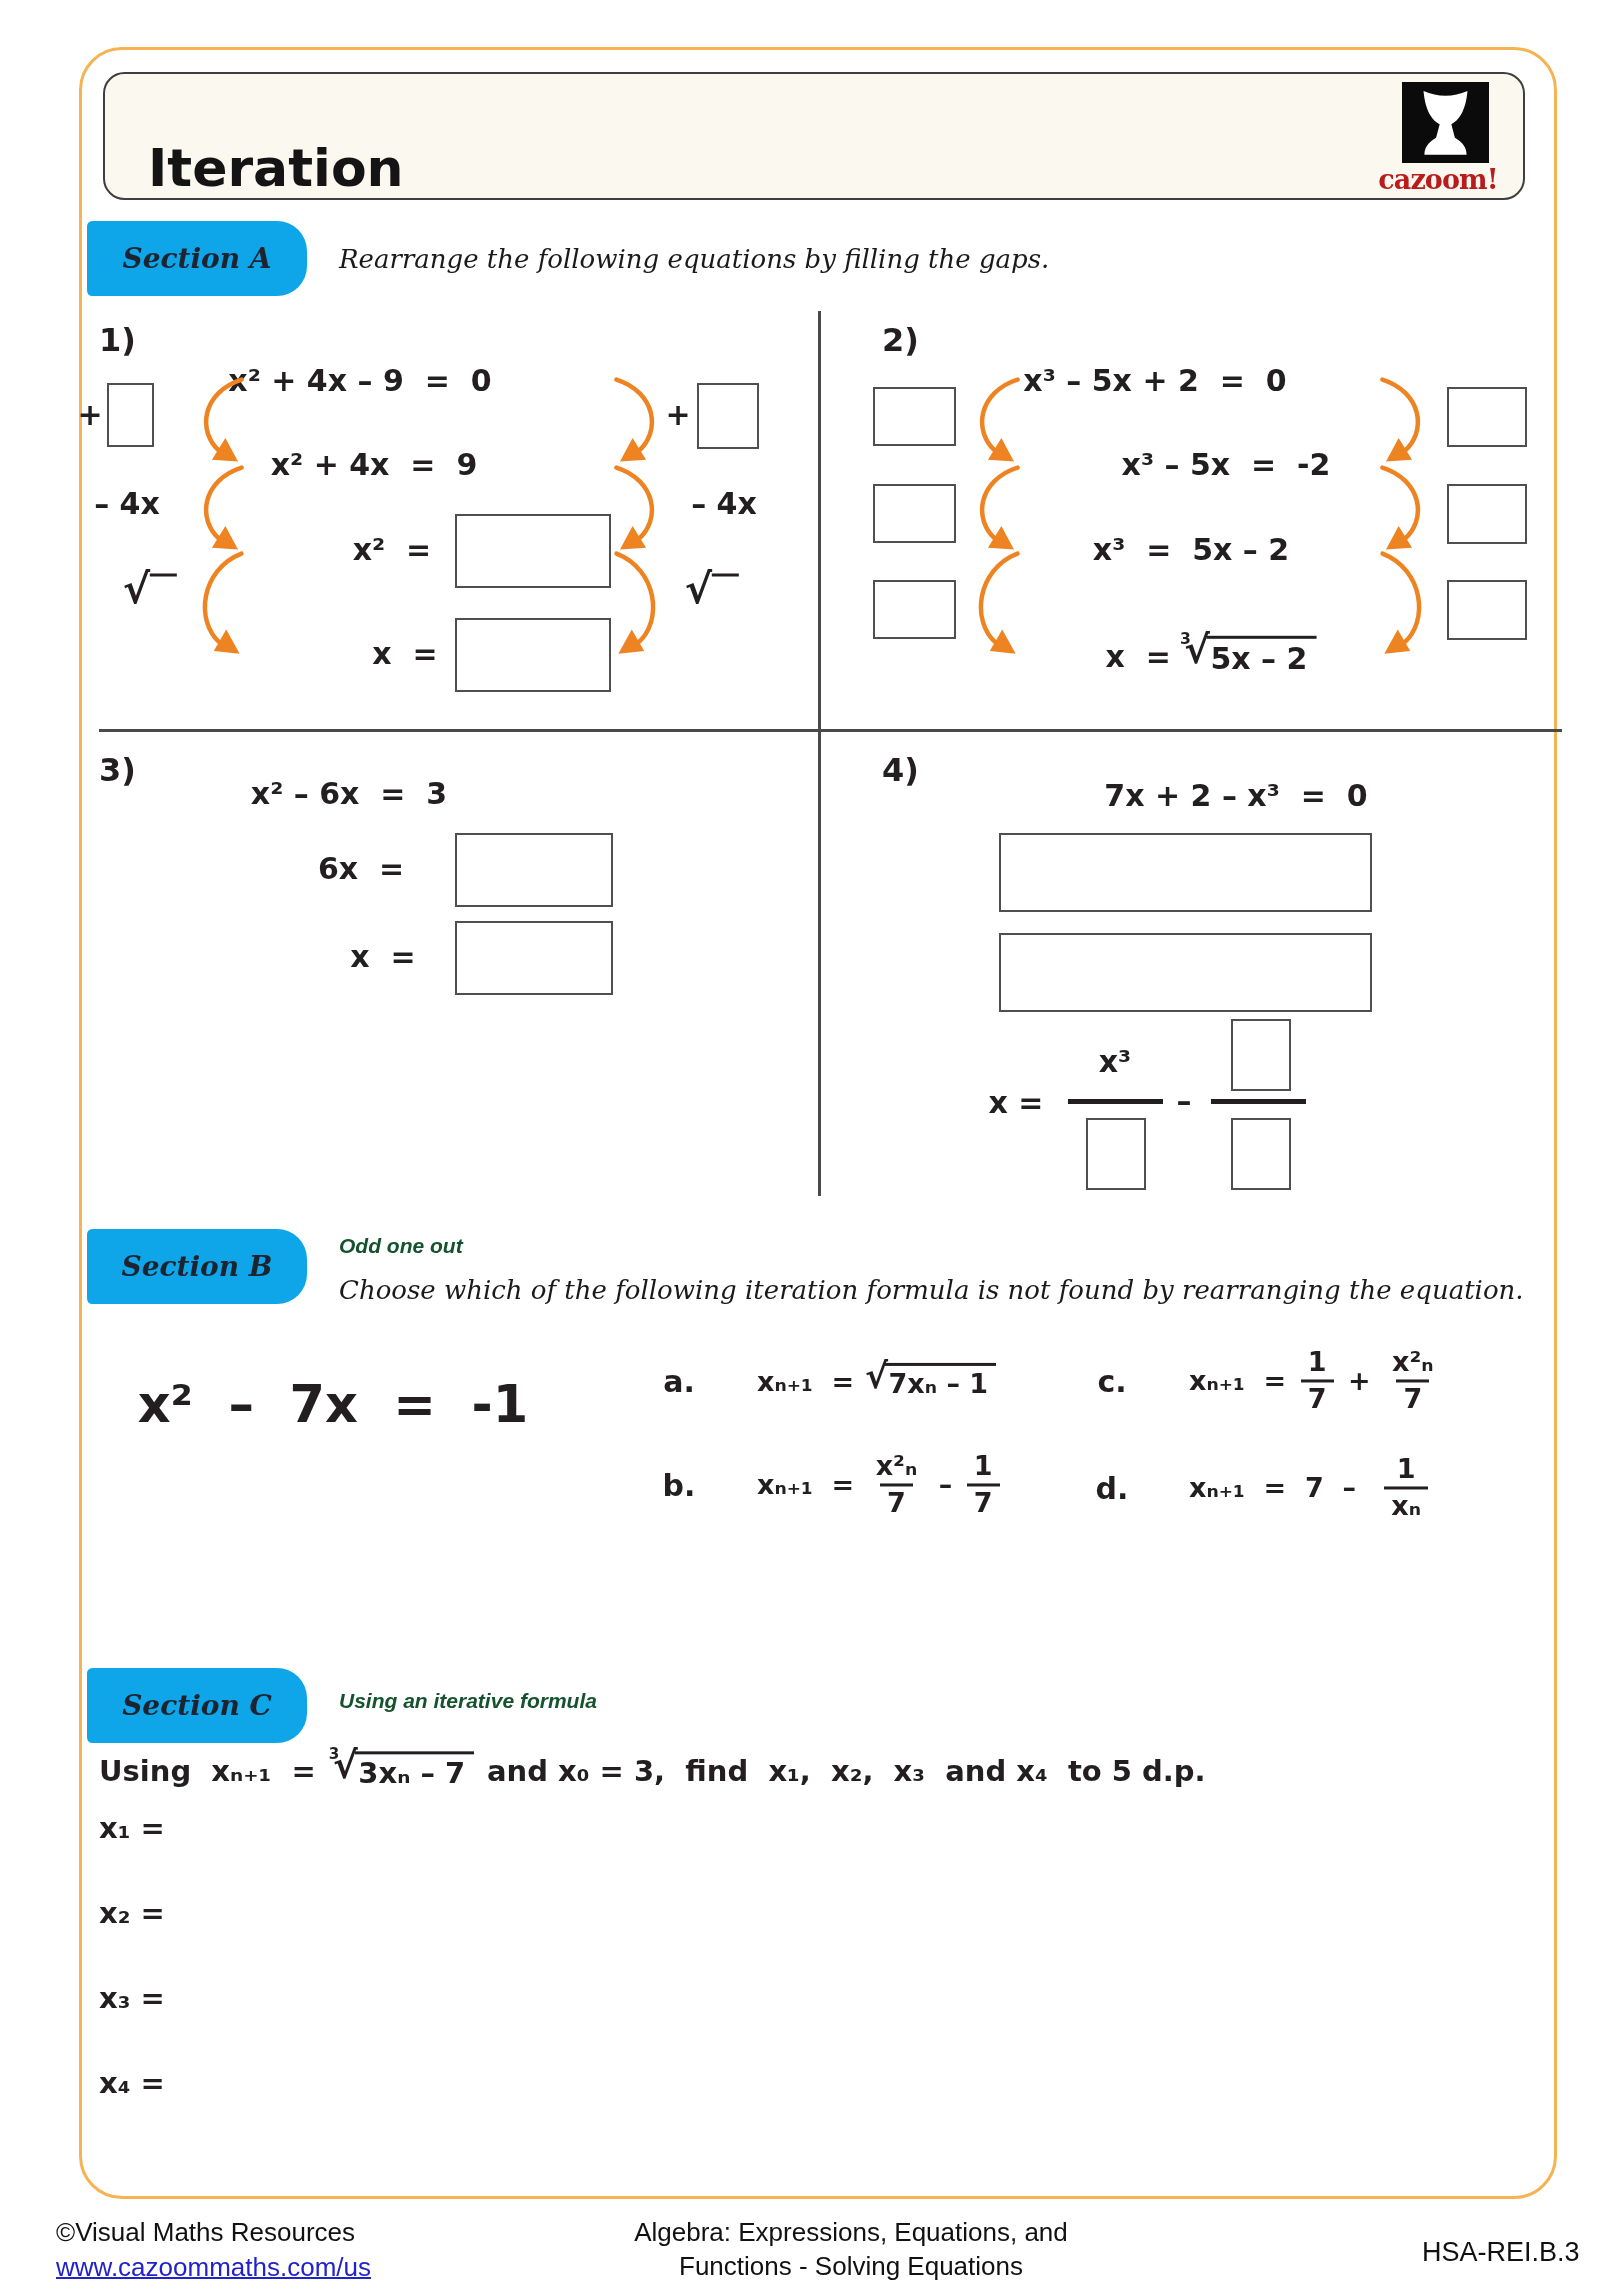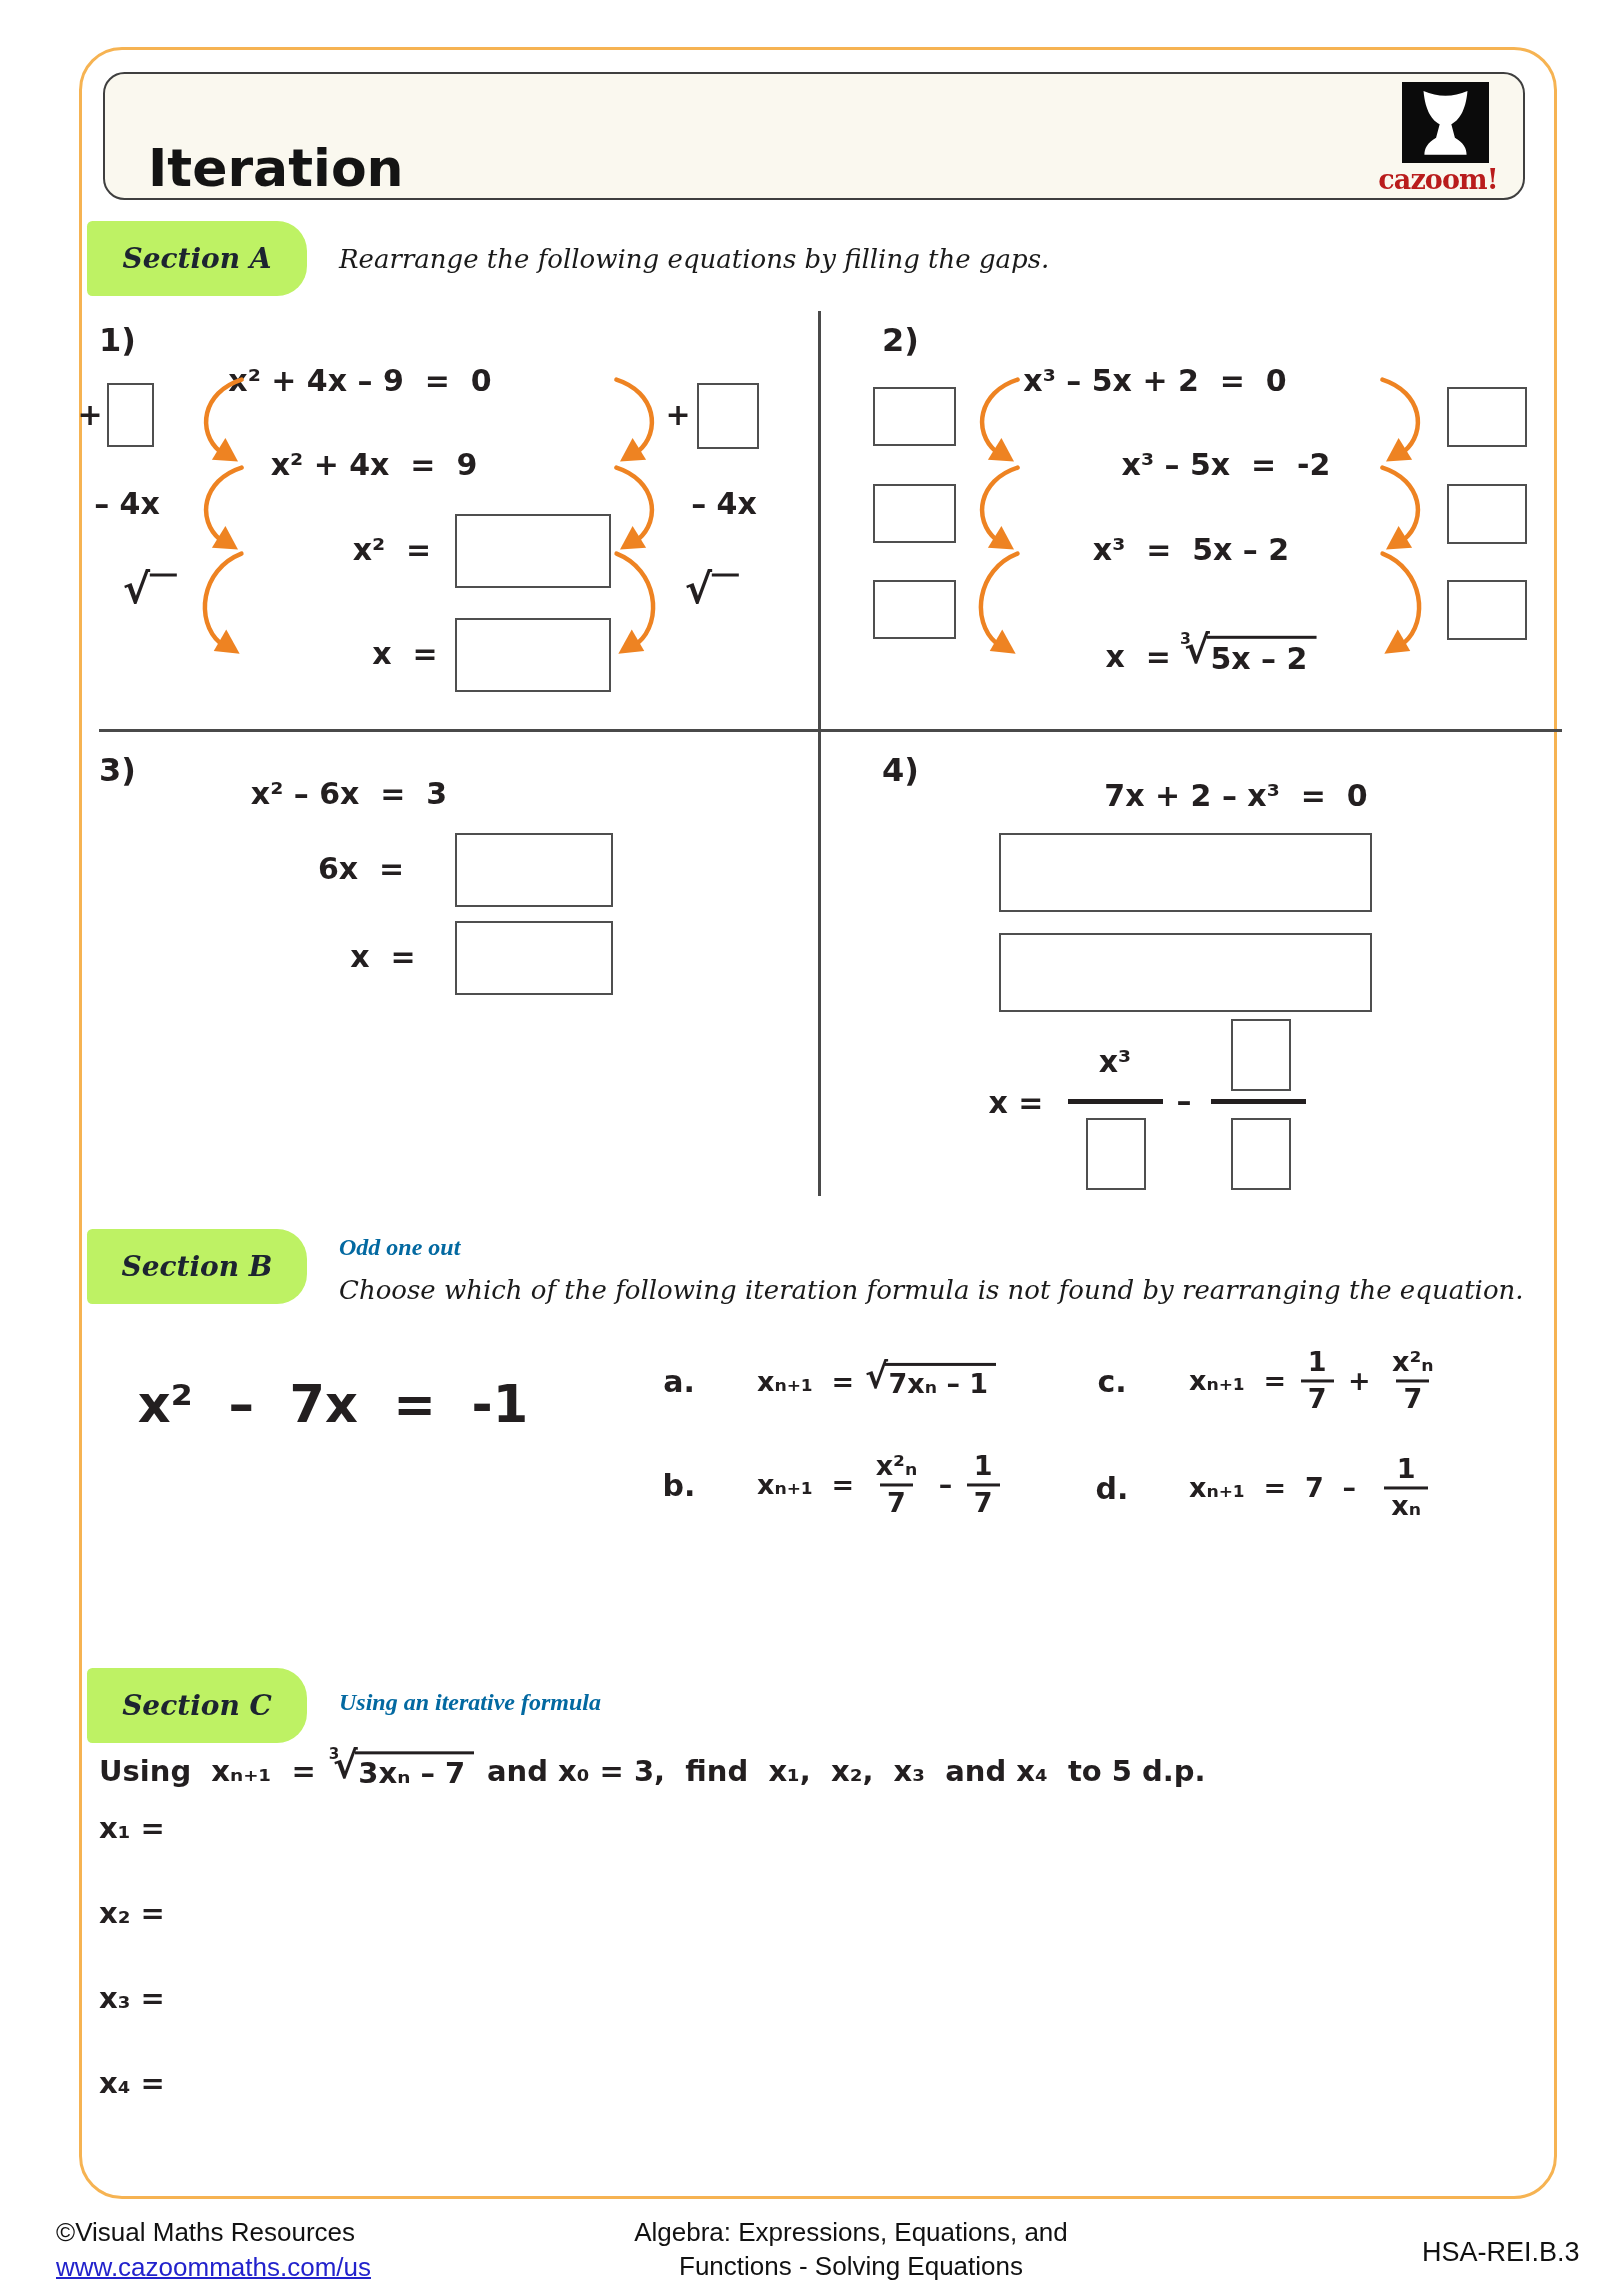--- a/index.html
+++ b/index.html
@@ -23,26 +23,26 @@
     display:flex;align-items:flex-end;
   }
   .title-text{
     font-size:52px;font-weight:bold;color:#141414;margin-left:43px;letter-spacing:0px;
   }
   .logo-sq{left:1402px;top:82px;width:87px;height:81px;background:#0b0b0b;}
   .logo-txt{font-family:"DejaVu Serif",serif;font-weight:bold;font-size:27px;color:#b91c1c;letter-spacing:-0.9px}
 
   
   .pill{
-    left:87px;width:220px;height:75px;background:#bef264;
+    left:87px;width:220px;height:75px;background:#0ea5e9;
     border-radius:5.4px 30px 30px 5.4px;display:flex;align-items:center;justify-content:center;
     font-family:"DejaVu Serif",serif;font-style:italic;font-weight:bold;font-size:28px;color:#1D2430;
   }
   .instr{font-family:"DejaVu Serif",serif;font-style:italic;font-size:26px;color:#1a1a1a}
-  .subtitle{font-family:Liberation Serif, serif;font-style:italic;font-weight:bold;font-size:24px;color:#0369a1}
+  .subtitle{font-family:Liberation Sans, sans-serif;font-style:italic;font-weight:bold;font-size:21px;color:#14532d}
 
   
   .vdiv{left:818px;top:311px;width:2.7px;height:885px;background:#4A4A4A}
   .hdiv{left:99px;top:729px;width:1463px;height:2.7px;background:#4A4A4A}
 
   
   .eq{font-weight:bold;white-space:pre;color:#231F20}
   .f34{font-size:30px}.f32{font-size:29px}.f30{font-size:27px}.f40{font-size:51px}
   .pnum{font-size:32px;font-weight:bold}
 

